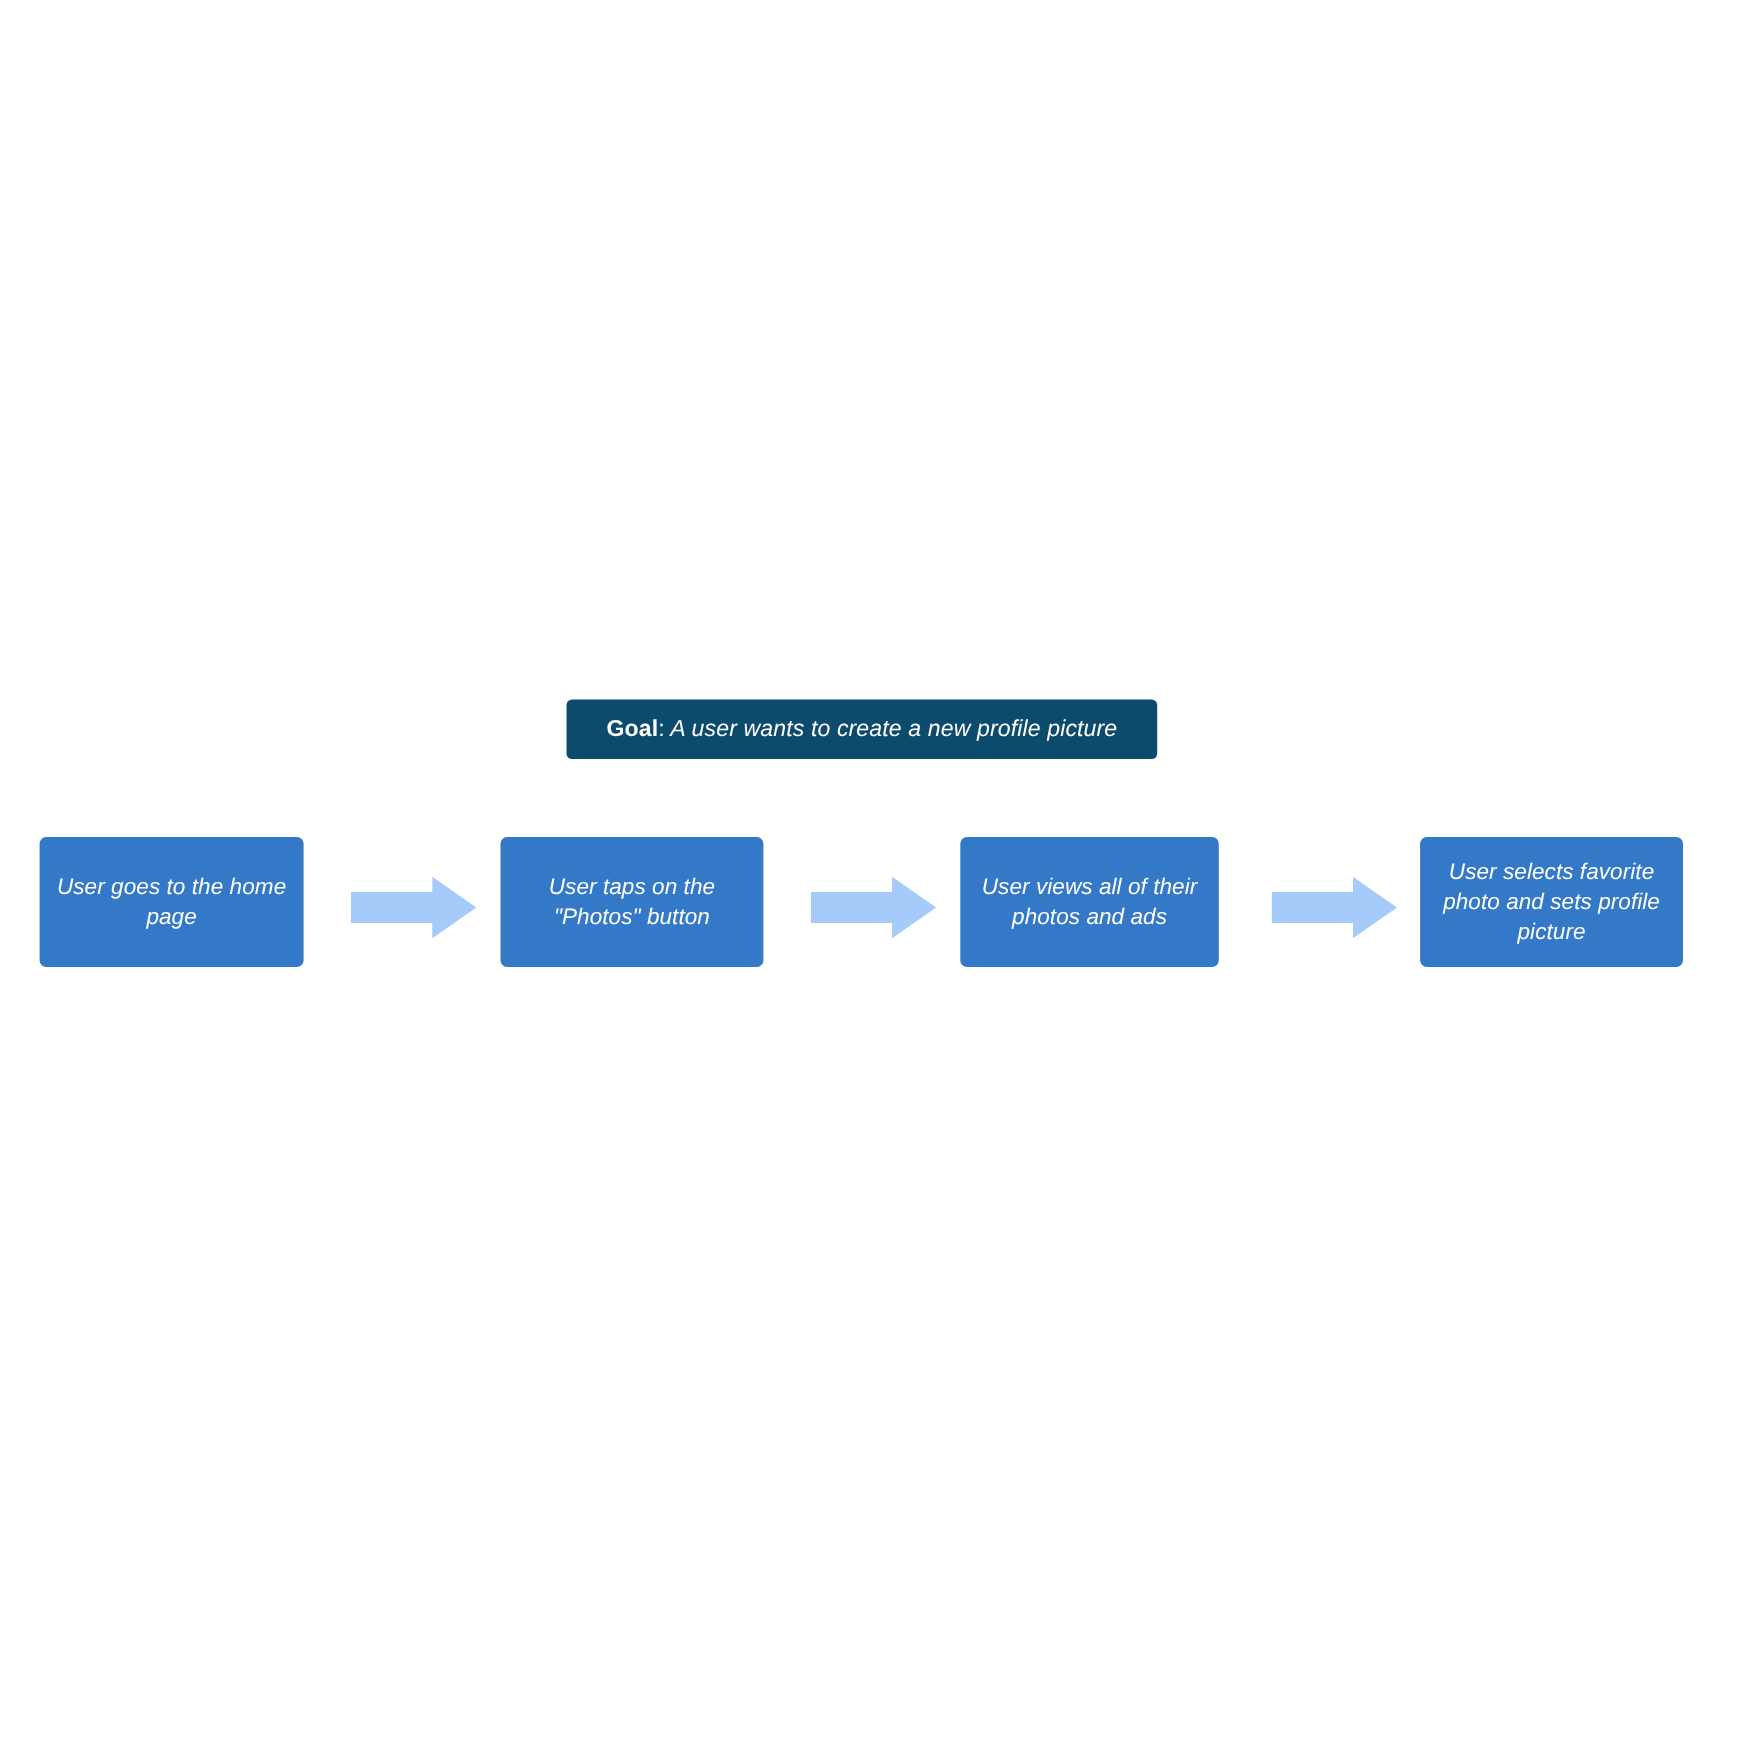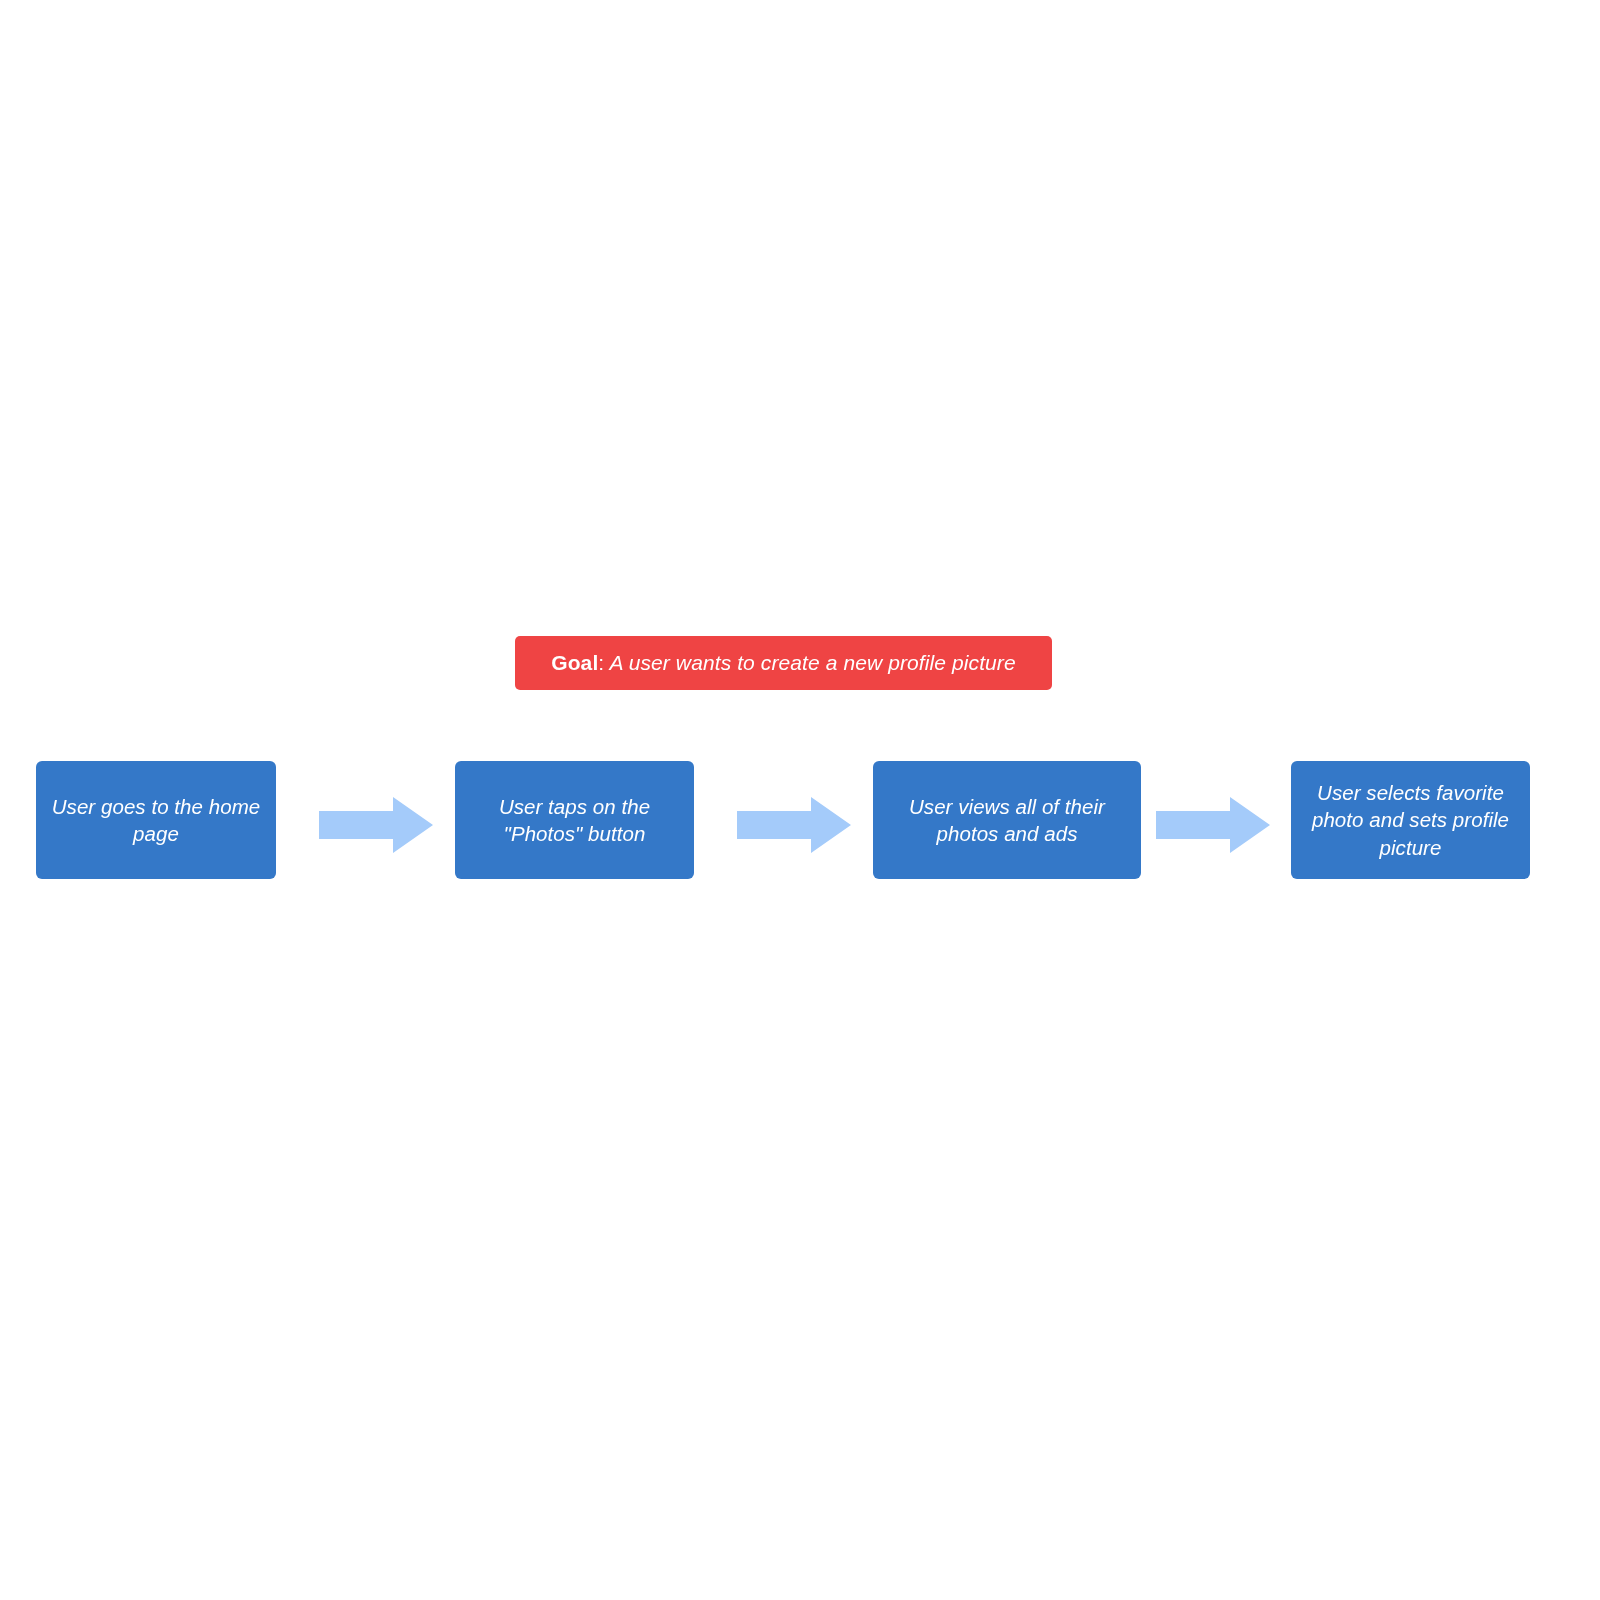--- a/index.html
+++ b/index.html
@@ -23,21 +23,21 @@
     height: 1600px;
   }
 
   
   .goal-banner {
     position: absolute;
     left: 515px;
     top: 636px;
     width: 537px;
     height: 54px;
-    background: #ef4444;
+    background: #0c4a6e;
     border-radius: 5px;
     display: flex;
     align-items: center;
     justify-content: center;
     box-sizing: border-box;
     padding: 0 14px;
   }
   .goal-text {
     color: #ffffff;
     font-size: 21px;
@@ -72,21 +72,21 @@
     color: #ffffff;
     font-size: 20.5px;
     font-style: italic;
     line-height: 1.32;
     text-align: center;
     letter-spacing: 0.05px;
   }
 
   #step-1 { left: 36px;   width: 240px; justify-content: center; }
   #step-2 { left: 455px;  width: 239px; }
-  #step-3 { left: 873px;  width: 268px; }
+  #step-3 { left: 873px;  width: 235px; }
   #step-4 { left: 1291px; width: 239px; }
 
   
   .flow-arrow {
     position: absolute;
     top: 797px;
     width: 114px;
     height: 56px;
   }
   .flow-arrow svg { display: block; width: 100%; height: 100%; }

